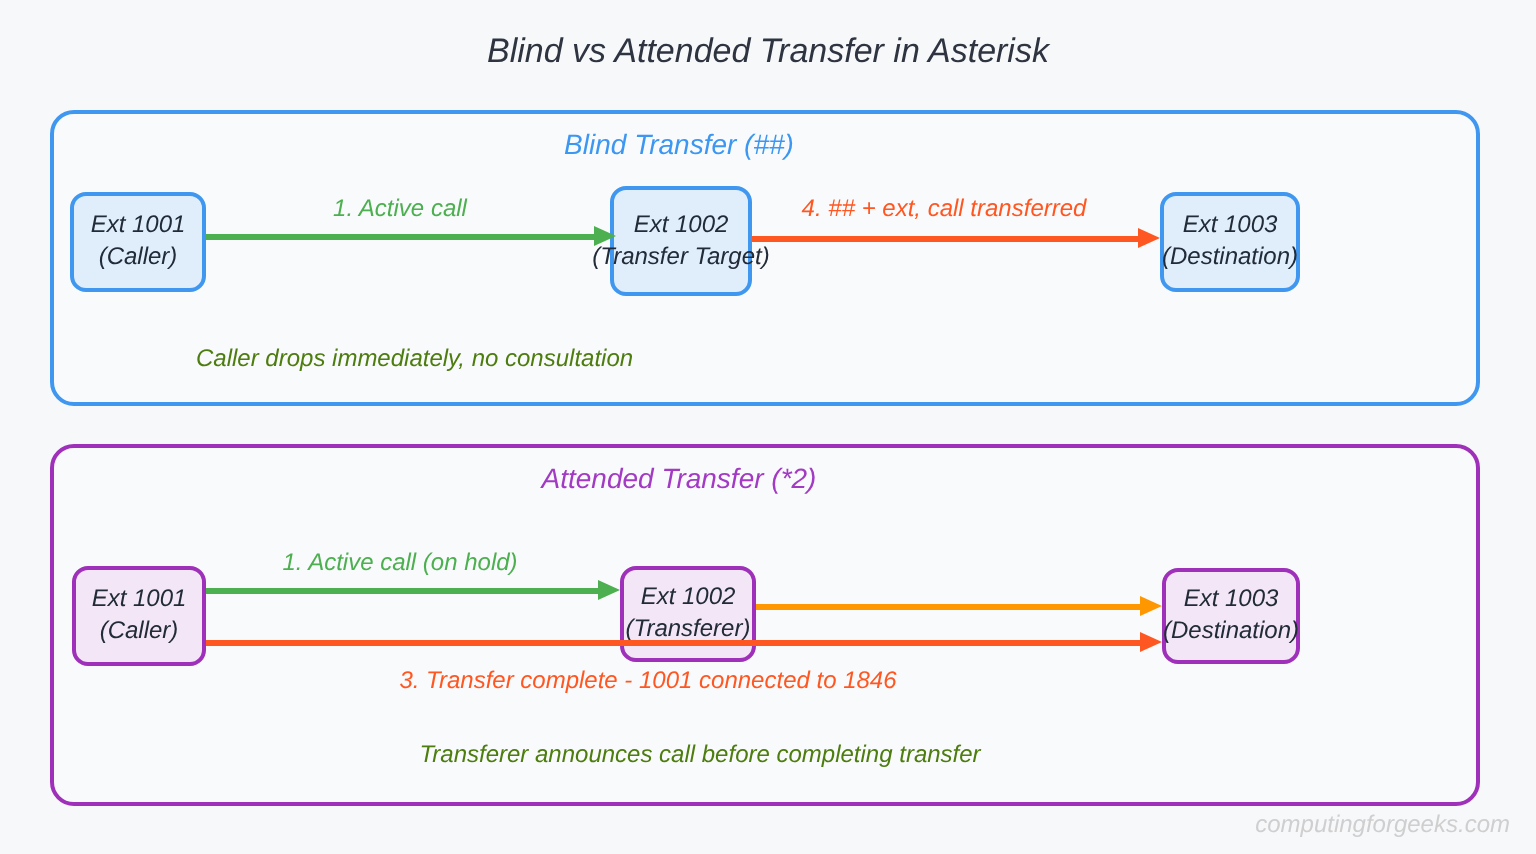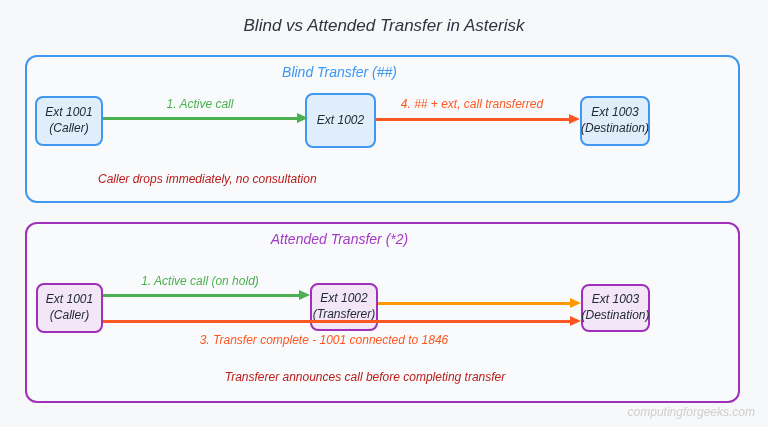--- a/index.html
+++ b/index.html
@@ -59,21 +59,21 @@
   .orange{background:#ff9800;} .ah.orange{background:none;border-left:11px solid #ff9800;}
 
   .edge-label{
     position:absolute;font-size:12px;text-align:center;z-index:4;white-space:nowrap;
   }
   .lbl-green{color:#4caf50;}
   .lbl-dorange{color:#ff5722;}
   .lbl-orange{color:#ff9800;}
 
   .note{
-    position:absolute;font-size:12px;color:#b91c1c;z-index:2;white-space:nowrap;
+    position:absolute;font-size:12px;color:#4d7c0f;z-index:2;white-space:nowrap;
   }
   .watermark{
     position:absolute;top:405px;right:13px;font-size:12px;color:#cfcfcf;
   }
 </style>
 </head>
 <body>
 
 <div id="canvas">
 
@@ -81,20 +81,21 @@
 
   <div class="section blind"></div>
   <div class="section-title blind-t">Blind Transfer (##)</div>
 
   <div class="node blue b-n1">
     <span>Ext 1001</span>
     <span>(Caller)</span>
   </div>
   <div class="node blue b-n2">
     <span>Ext 1002</span>
+    <span>(Transfer Target)</span>
   </div>
   <div class="node blue b-n3">
     <span>Ext 1003</span>
     <span>(Destination)</span>
   </div>
 
   <div class="hline green" style="left:103px;top:117px;width:194px;"></div>
   <div class="ah green" style="left:297px;top:112.5px;"></div>
   <div class="edge-label lbl-green" style="left:120px;top:97px;width:160px;">1. Active call</div>
 
@@ -124,17 +125,17 @@
   <div class="ah green" style="left:299px;top:289.5px;"></div>
   <div class="edge-label lbl-green" style="left:110px;top:274px;width:180px;">1. Active call (on hold)</div>
 
   <div class="hline orange" style="left:378px;top:302px;width:192px;"></div>
   <div class="ah orange" style="left:570px;top:297.5px;"></div>
 
   <div class="hline dorange" style="left:103px;top:320px;width:467px;"></div>
   <div class="ah dorange" style="left:570px;top:315.5px;"></div>
   <div class="edge-label lbl-dorange" style="left:144px;top:333px;width:360px;">3. Transfer complete - 1001 connected to 1846</div>
 
-  <div class="note" style="left:215px;top:370px;width:300px;text-align:center;">Transferer announces call before completing transfer</div>
+  <div class="note" style="left:200px;top:370px;width:300px;text-align:center;">Transferer announces call before completing transfer</div>
 
   <div class="watermark">computingforgeeks.com</div>
 
 </div>
 
 </body></html>

